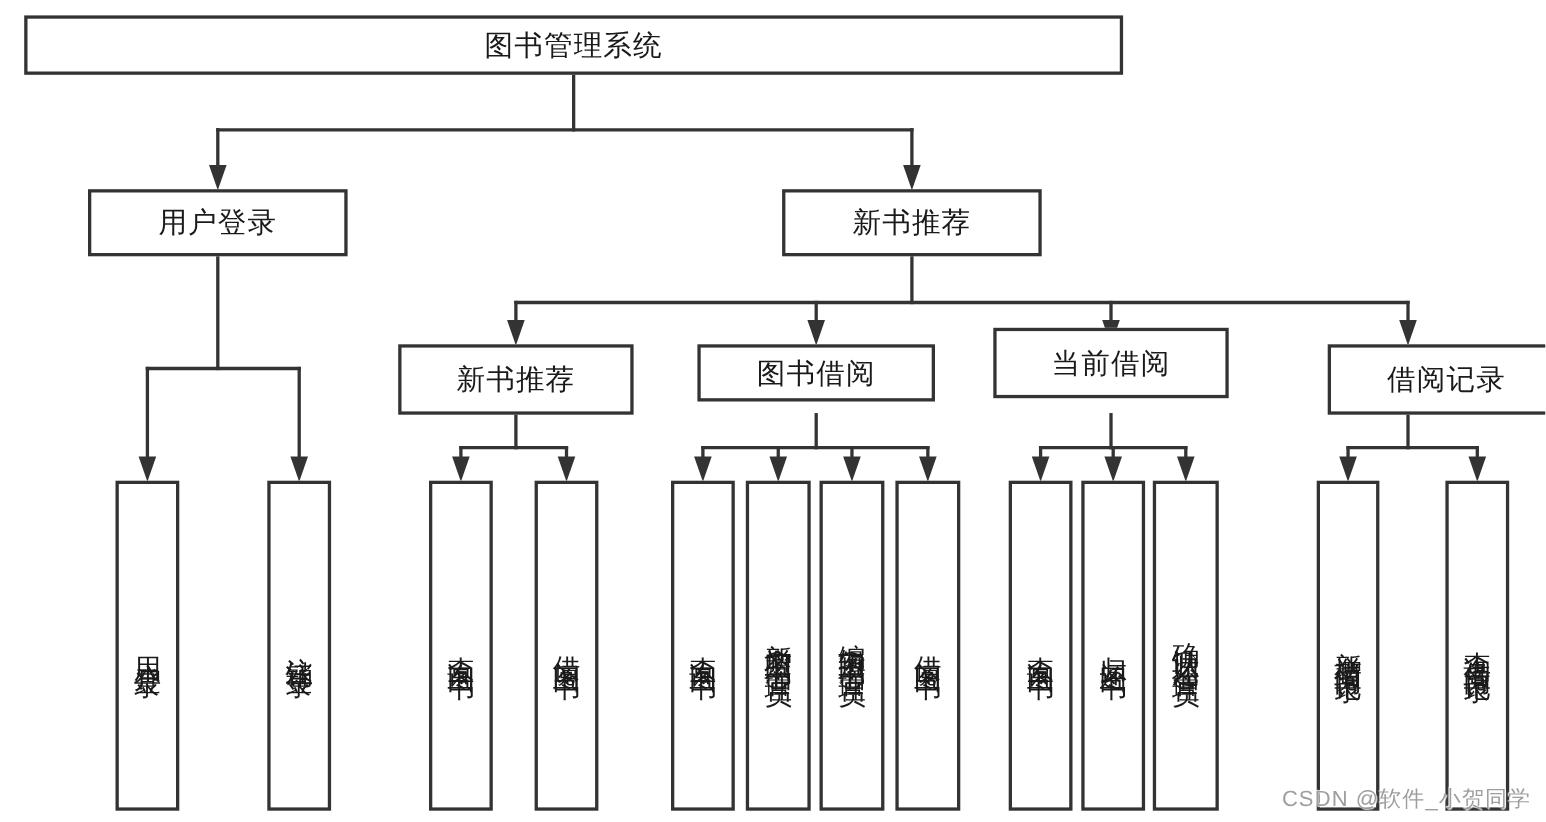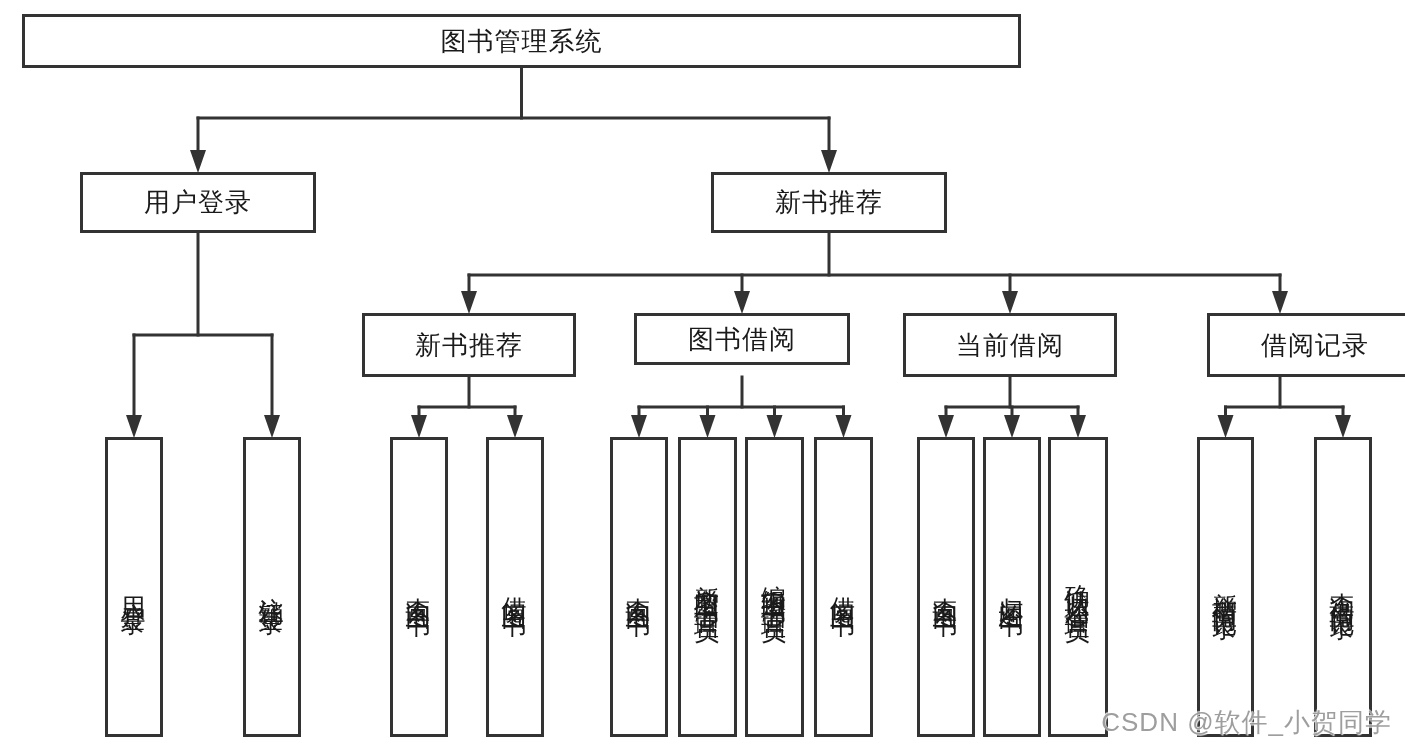--- a/index.html
+++ b/index.html
@@ -38,21 +38,21 @@
   .node.v {
     writing-mode: vertical-rl;
     text-orientation: mixed;
     font-size: 25px;
     letter-spacing: 5px;
   }
   .watermark {
     position: absolute;
     right: 13px;
     bottom: 7px;
-    font-size: 26px;
+    font-size: 20px;
     letter-spacing: 1px;
     color: var(--wm, #9e9e9e);
     text-shadow: 1px 1px 1px rgba(255,255,255,0.9), -1px -1px 1px rgba(255,255,255,0.9);
     white-space: nowrap;
     z-index: 5;
   }
 </style>
 </head>
 <body>
 
@@ -110,21 +110,21 @@
       <polygon points="1217.5,415 1233.5,415 1225.5,438"></polygon>
       <line x1="1343" y1="407" x2="1343" y2="419"></line>
       <polygon points="1335,415 1351,415 1343,438"></polygon>
     </svg>
   <div id="nodes">
       <div class="node h" style="left: 22px; top: 14px; width: 999px; height: 54px;">图书管理系统</div>
       <div class="node h" style="left: 80px; top: 172px; width: 236px; height: 61px;">用户登录</div>
       <div class="node h" style="left: 711px; top: 172px; width: 236px; height: 61px;">新书推荐</div>
       <div class="node h" style="left: 362px; top: 313px; width: 214px; height: 64px;">新书推荐</div>
       <div class="node h" style="left: 634px; top: 313px; width: 216px; height: 52px;">图书借阅</div>
-      <div class="node h" style="left: 903px; top: 313px; width: 214px; height: 64px;">当前借阅</div>
+      <div class="node h" style="left: 903px; top: 298px; width: 214px; height: 64px;">当前借阅</div>
       <div class="node h" style="left: 1172px; top: 313px; width: 216px; height: 64px; margin-left: 35px;">借阅记录</div>
       <div class="node v" style="left: 105px; top: 437px; width: 58px; height: 300px;">用户登录</div>
       <div class="node v" style="left: 243px; top: 437px; width: 58px; height: 300px;">注销登录</div>
       <div class="node v" style="left: 390px; top: 437px; width: 58px; height: 300px;">查询图书</div>
       <div class="node v" style="left: 486px; top: 437px; width: 58px; height: 300px;">借阅图书</div>
       <div class="node v" style="left: 610px; top: 437px; width: 58px; height: 300px;">查询图书</div>
       <div class="node v" style="left: 678px; top: 437px; width: 59px; height: 300px;">新增图书（管理员）</div>
       <div class="node v" style="left: 745px; top: 437px; width: 59px; height: 300px;">编辑图书（管理员）</div>
       <div class="node v" style="left: 814px; top: 437px; width: 59px; height: 300px;">借阅图书</div>
       <div class="node v" style="left: 917px; top: 437px; width: 58px; height: 300px;">查询图书</div>

